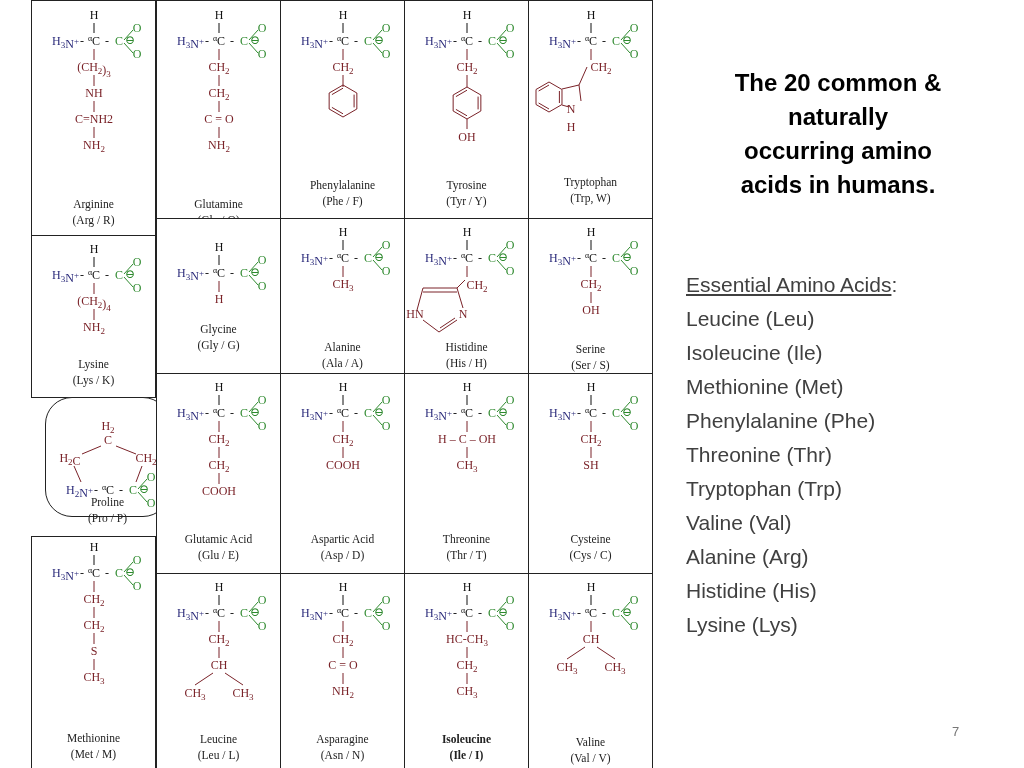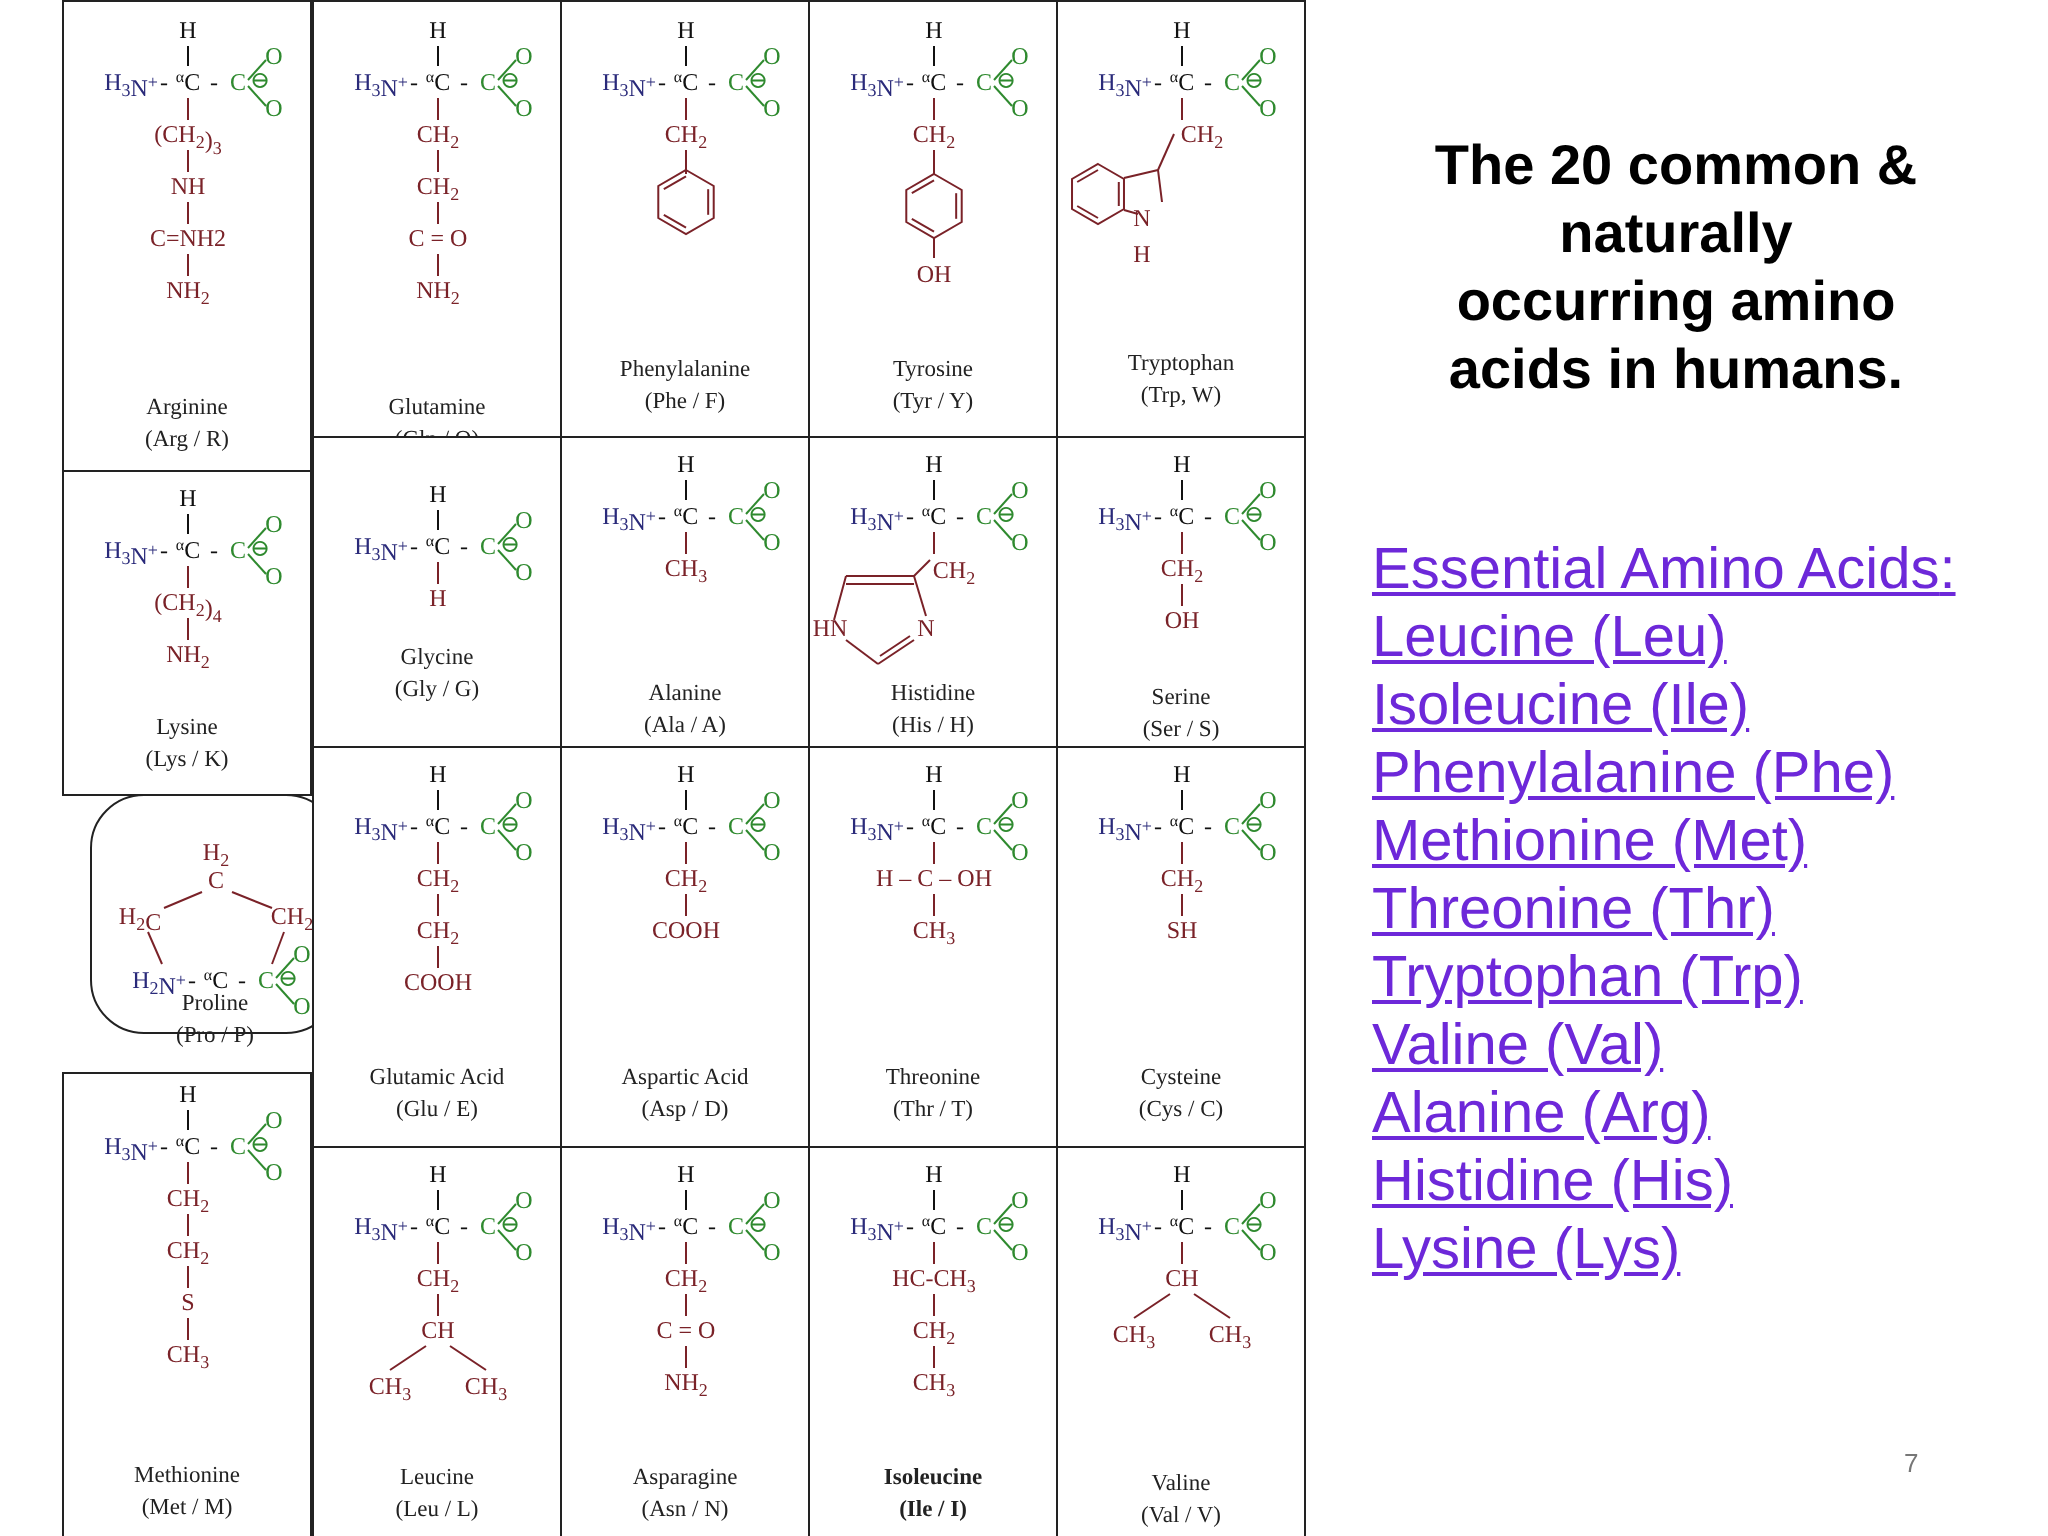--- a/index.html
+++ b/index.html
@@ -8,22 +8,22 @@
   .cell{position:absolute;box-sizing:border-box;border:1px solid #222;background:#fff;}
   .mol{position:absolute;left:0;top:0;width:124px;}
   .mol svg{display:block;}
   .label{position:absolute;left:0;right:0;text-align:center;font-size:11.5px;line-height:16px;color:#222;}
   .t-blue{fill:#2a2a7a;}
   .t-green{fill:#2f8a2f;}
   .t-red{fill:#7a2228;}
   .t-black{fill:#111;}
   svg text{font-family:"Liberation Serif","DejaVu Serif",serif;font-size:12px;}
   .side{position:absolute;left:668px;top:0;width:340px;}
-  .title{position:absolute;left:0;width:340px;top:66px;text-align:center;font-family:"Liberation Sans","DejaVu Sans",sans-serif;font-weight:bold;font-size:28px;line-height:34px;color:#000;}
-  .ess{position:absolute;left:18px;top:268px;font-family:"Liberation Sans","DejaVu Sans",sans-serif;font-size:29px;line-height:34px;color:#6d28d9;text-decoration:underline;}
+  .title{position:absolute;left:0;width:340px;top:66px;text-align:center;font-family:"Liberation Sans","DejaVu Sans",sans-serif;font-weight:bold;font-size:24px;line-height:34px;color:#000;}
+  .ess{position:absolute;left:18px;top:268px;font-family:"Liberation Sans","DejaVu Sans",sans-serif;font-size:21px;line-height:34px;color:#404040;}
   .ess .head u{text-decoration:underline;}
   .pagenum{position:absolute;left:952px;top:724px;font-family:"Liberation Sans","DejaVu Sans",sans-serif;font-size:13px;color:#777;}
 </style>
 </head>
 <body>
 
 <div class="grid" id="grid">
     <div class="cell" style="left: 0px; top: 0px; width: 125px; height: 236px;">
       <div class="mol">
         <svg width="124" height="235">
@@ -596,22 +596,22 @@
   <div class="title">
     <div>The 20 common &amp;</div>
     <div>naturally</div>
     <div>occurring amino</div>
     <div>acids in humans.</div>
   </div>
   <div class="ess">
     <div class="head"><u>Essential Amino Acids</u><span>:</span></div>
     <div>Leucine (Leu)</div>
     <div>Isoleucine (Ile)</div>
+    <div>Methionine (Met)</div>
     <div>Phenylalanine (Phe)</div>
-    <div>Methionine (Met)</div>
     <div>Threonine (Thr)</div>
     <div>Tryptophan (Trp)</div>
     <div>Valine (Val)</div>
     <div>Alanine (Arg)</div>
     <div>Histidine (His)</div>
     <div>Lysine (Lys)</div>
   </div>
 </div>
 <div class="pagenum">7</div>
 

